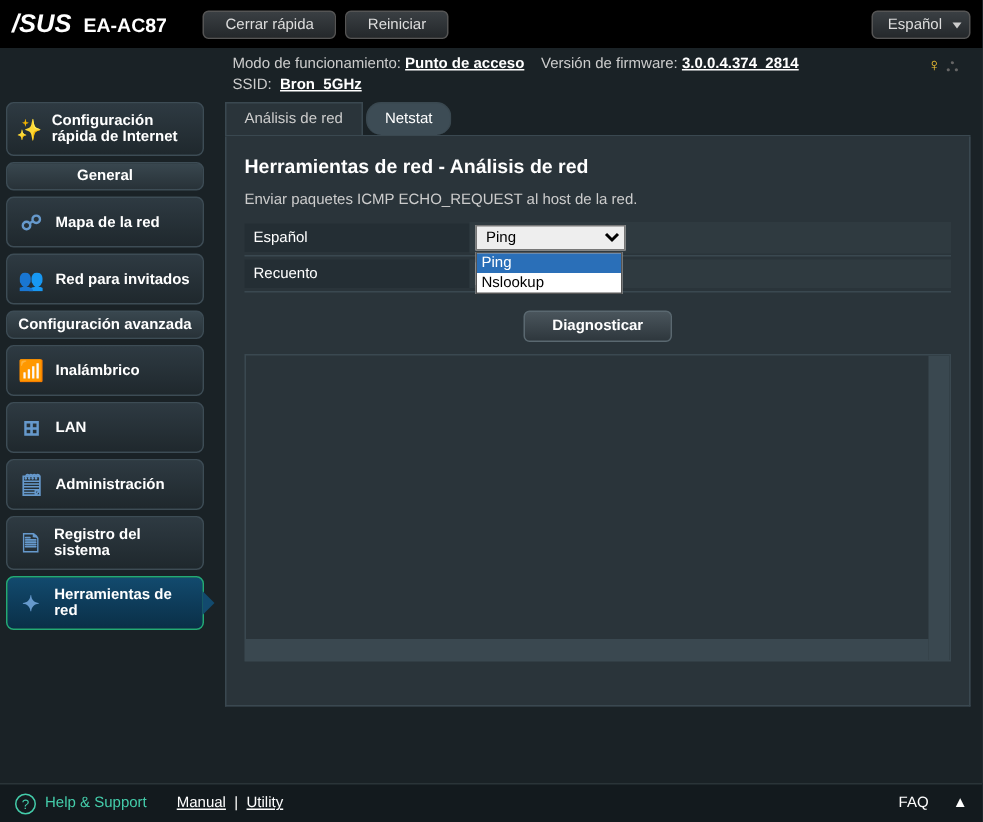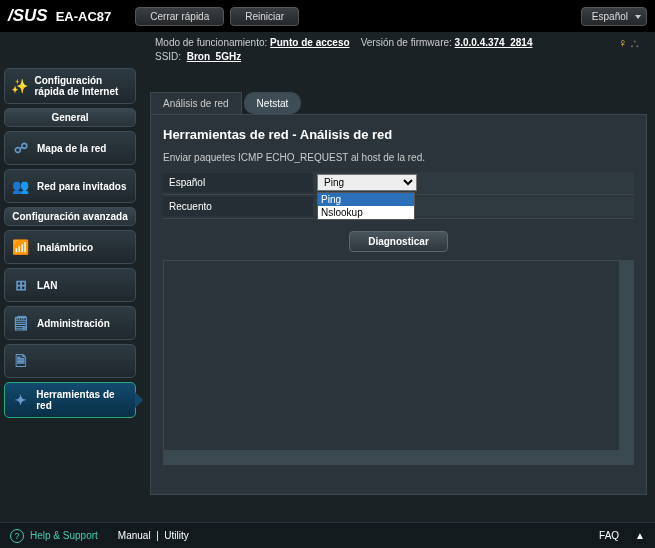--- a/index.html
+++ b/index.html
@@ -118,21 +118,20 @@
     right:-8px; top:50%;
     margin-top:-8px;
     border-top:8px solid transparent;
     border-bottom:8px solid transparent;
     border-left:8px solid #124a6e;
   }
   .qis .icon { color: #9df; }
   .content {
     flex: 1;
     padding: 0 8px 0 10px;
-    margin-top: 24px;
   }
   .tabs {
     display: flex;
     border-bottom: 1px solid #3a4850;
   }
   .tab {
     padding: 5px 12px;
     font-size: 10px;
     color: #ccc;
     background: #2a343a;
@@ -261,21 +260,21 @@
     background:#131a1e;
     border-top:1px solid #2a3438;
     display:flex;
     align-items:center;
     padding: 0 10px;
     font-size:10px;
     color:#4ca;
   }
   .footer .left { display:flex; align-items:center; gap:6px; }
   .footer .mid { margin-left: 20px; color:#fff; }
-  .footer .mid span { cursor:pointer; }
+  .footer .mid span { text-decoration:underline; cursor:pointer; }
   .footer .right { margin-left:auto; display:flex; gap:16px; color:#fff; }
   .footer .right span { cursor:pointer; }
   .fic { width:14px;height:14px;border-radius:50%;border:1px solid #4ca;display:inline-flex;align-items:center;justify-content:center;font-size:9px;color:#4ca; }
 </style>
 </head>
 <body>
 
 <div class="header">
   <span class="logo">/SUS</span>
   <span class="model">EA-AC87</span>
@@ -325,20 +324,21 @@
     <div class="big-item">
       <span class="icon">⊞</span>
       <span>LAN</span>
     </div>
     <div class="big-item">
       <span class="icon">🗒</span>
       <span>Administración</span>
     </div>
     <div class="big-item two-line">
       <span class="icon">🗎</span>
+      <span>Registro del sistema</span>
     </div>
     <div class="big-item active two-line">
       <span class="icon">✦</span>
       <span>Herramientas de red</span>
     </div>
   </div>
 
   <div class="content">
     <div class="tabs">
       <div class="tab">Análisis de red</div>

